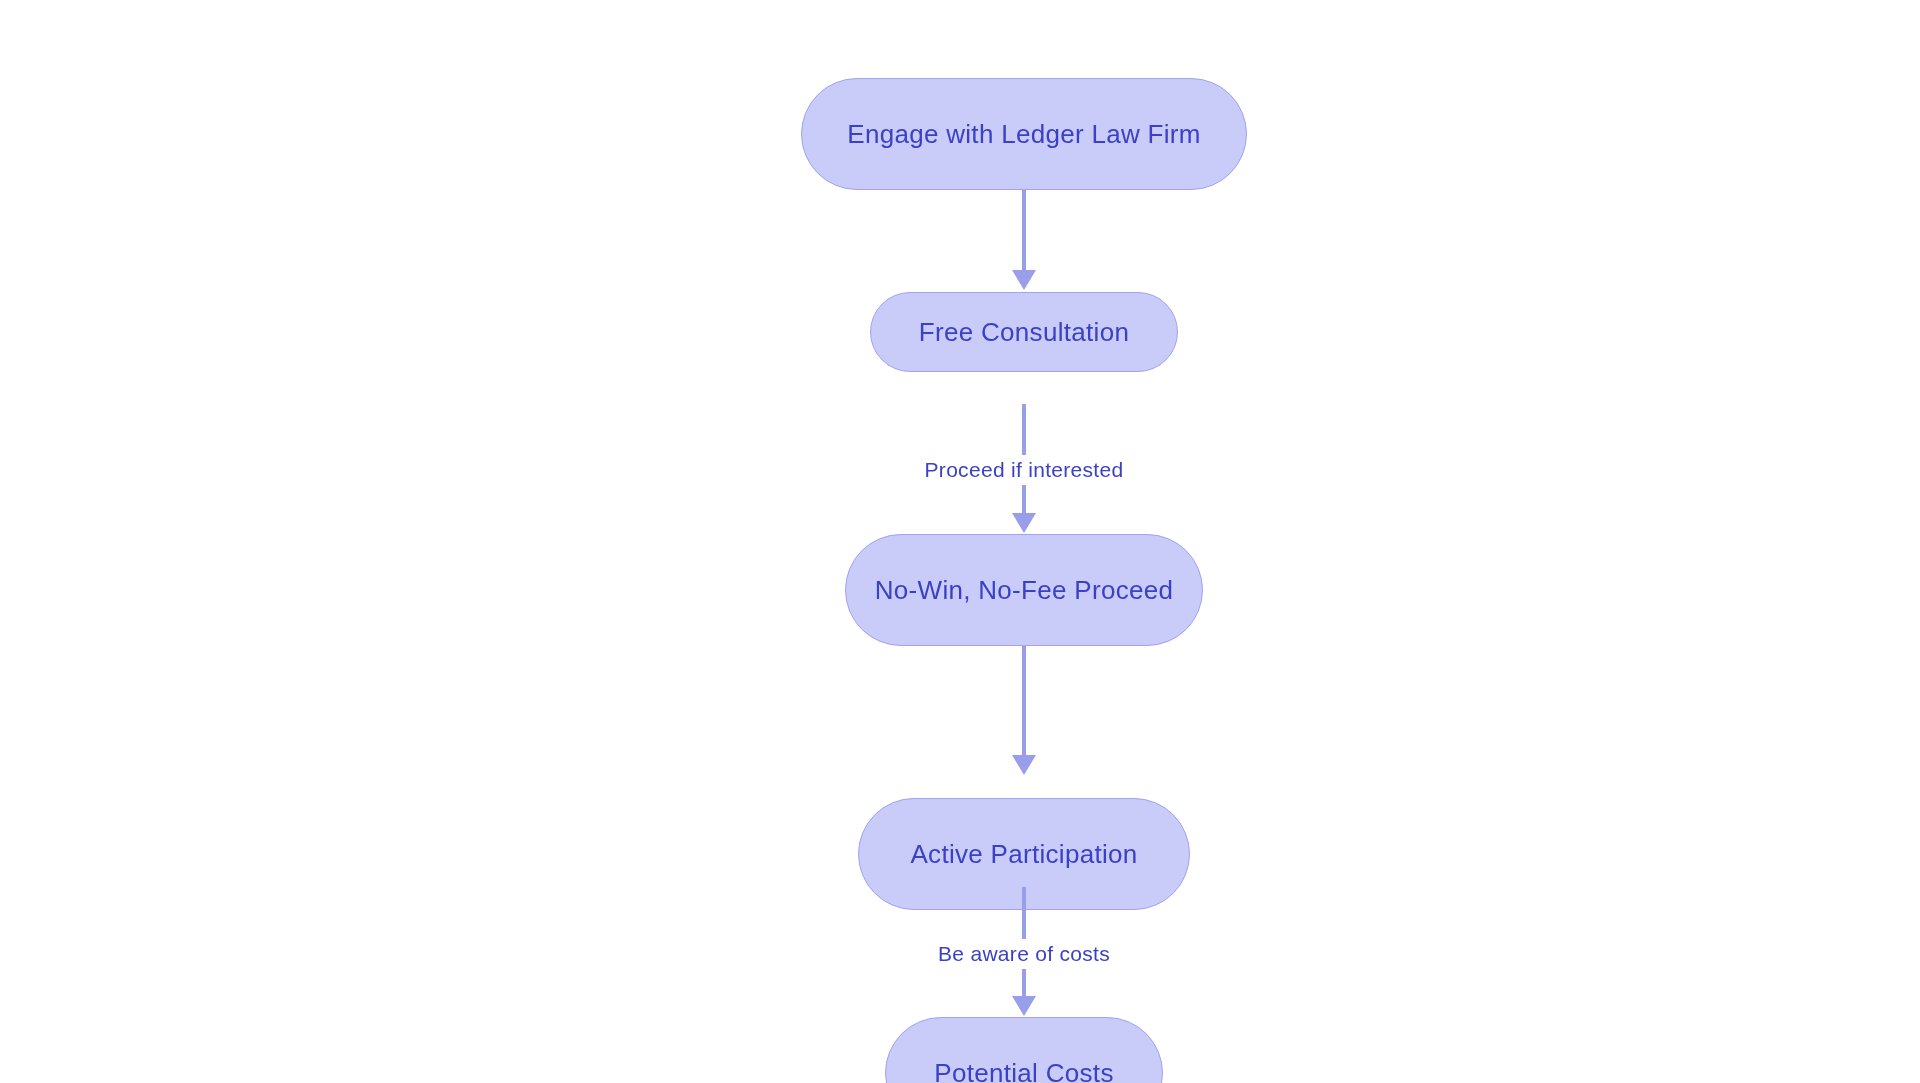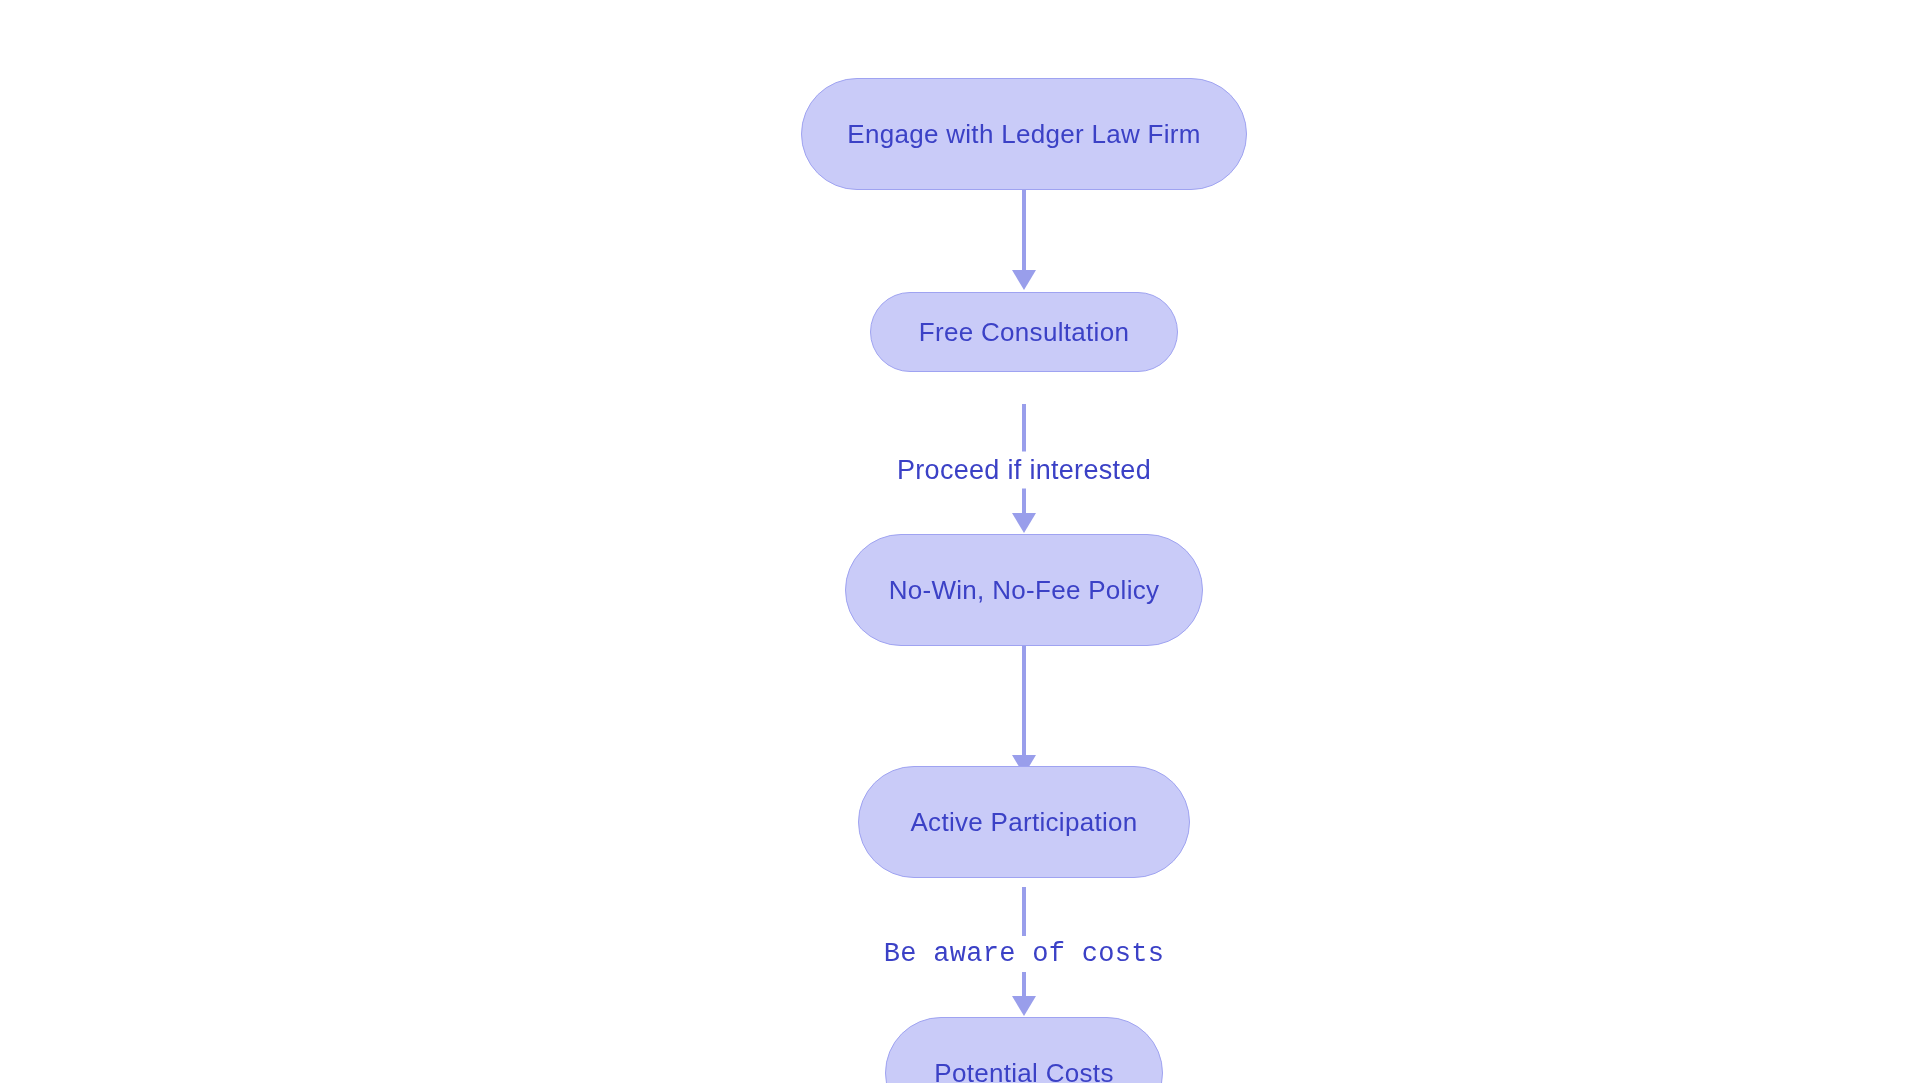--- a/index.html
+++ b/index.html
@@ -49,21 +49,21 @@
     border-left: 12px solid transparent;
     border-right: 12px solid transparent;
     border-top: 20px solid var(--edge-line);
   }
   .edge-label {
     position: absolute;
     left: 960px;
     transform: translate(-50%, -50%);
     background: var(--canvas-bg);
     color: var(--edge-label-text);
-    font-size: 27px;
+    font-size: 21px;
     letter-spacing: 0.3px;
     padding: 3px 6px;
     white-space: nowrap;
   }
 </style>
 </head>
 <body>
 
 <div class="canvas">
 
@@ -76,31 +76,31 @@
 
   <div class="node" style="left:806px; top:228px; width:308px; height:80px;">
     <span>Free Consultation</span>
   </div>
 
   <div class="edge-line" style="top:340px; height:110px;"></div>
   <div class="edge-head" style="top:449px;"></div>
   <div class="edge-label" style="top:406px;">Proceed if interested</div>
 
   <div class="node" style="left:781px; top:470px; width:358px; height:112px;">
-    <span>No-Win, No-Fee Policy</span>
+    <span>No-Win, No-Fee Proceed</span>
   </div>
 
   <div class="edge-line" style="top:582px; height:110px;"></div>
   <div class="edge-head" style="top:691px;"></div>
 
-  <div class="node" style="left:794px; top:702px; width:332px; height:112px;">
+  <div class="node" style="left:794px; top:734px; width:332px; height:112px;">
     <span>Active Participation</span>
   </div>
 
   <div class="edge-line" style="top:823px; height:110px;"></div>
   <div class="edge-head" style="top:932px;"></div>
-  <div class="edge-label" style="top:890px;font-family:Liberation Mono, monospace;">Be aware of costs</div>
+  <div class="edge-label" style="top:890px;">Be aware of costs</div>
 
   <div class="node" style="left:821px; top:953px; width:278px; height:112px;">
     <span>Potential Costs</span>
   </div>
 
 </div>
 
 </body></html>

